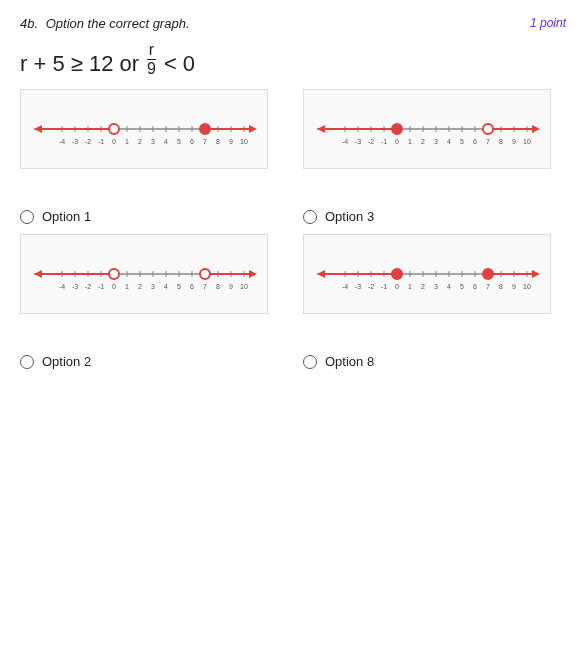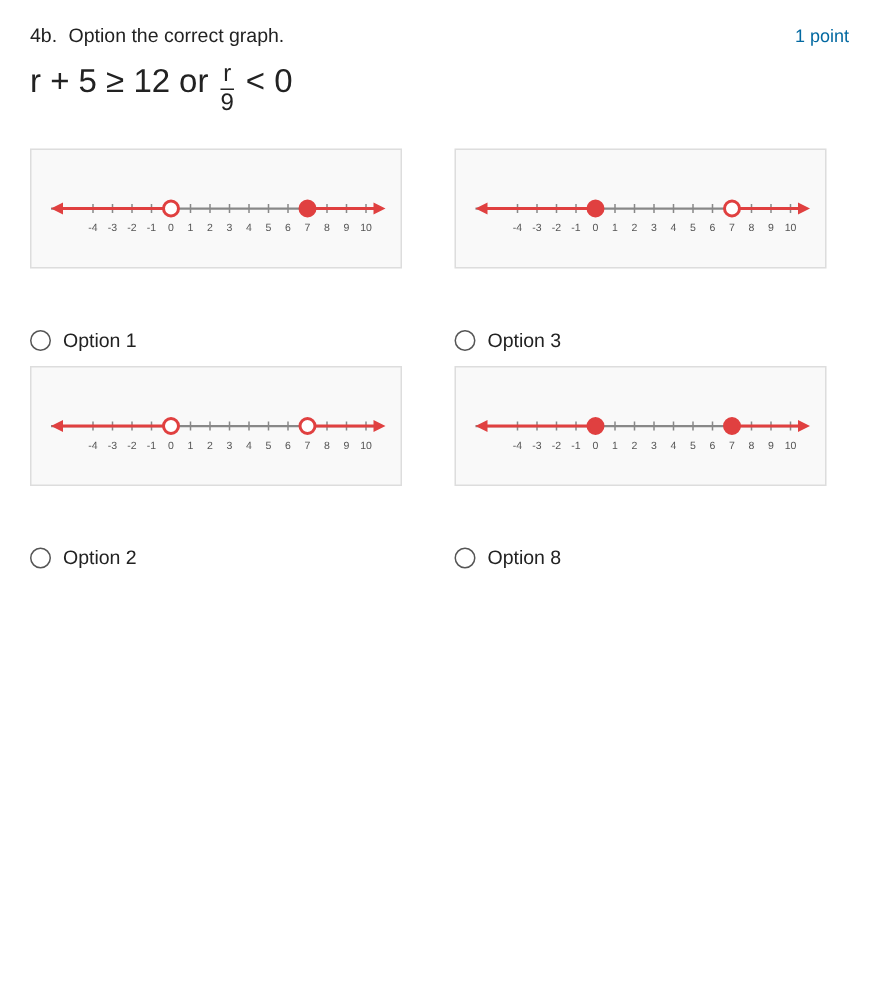--- a/index.html
+++ b/index.html
@@ -8,36 +8,37 @@
       min-height: 655px;
       background: #ffffff;
       font-family: Arial, sans-serif;
       font-size: 13px;
       color: #222;
       padding: 16px 20px;
     }
     .header-row {
       display: flex;
       justify-content: space-between;
-      align-items: center;
+      align-items: flex-start;
       margin-bottom: 10px;
+      font-style: italic;
     }
     .question-label {
       font-size: 13px;
       font-weight: normal;
     }
     .points-label {
       font-size: 12px;
-      color: #0369a1;
+      color: #6d28d9;
     }
     .equation {
       font-size: 22px;
-      margin-bottom: 22px;
-      display: flex;
-      align-items: flex-start;
+      margin-bottom: 12px;
+      display: flex;
+      align-items: flex-end;
       gap: 6px;
     }
     .fraction {
       display: inline-flex;
       flex-direction: column;
       align-items: center;
       font-size: 18px;
       vertical-align: middle;
       line-height: 1.1;
     }

